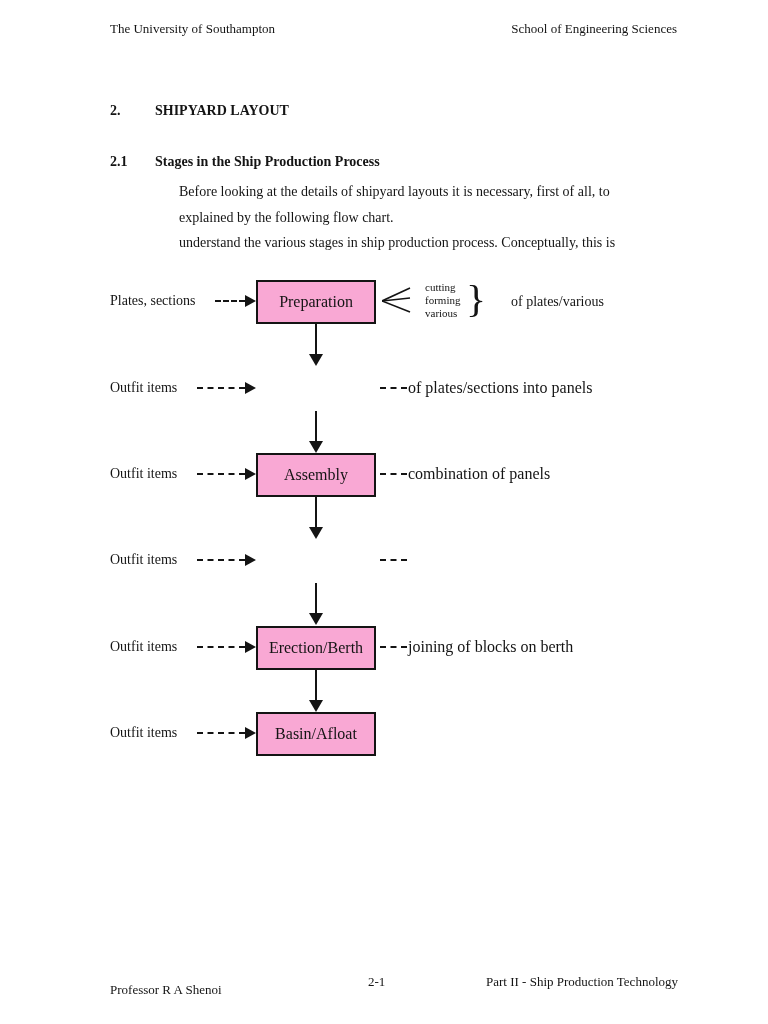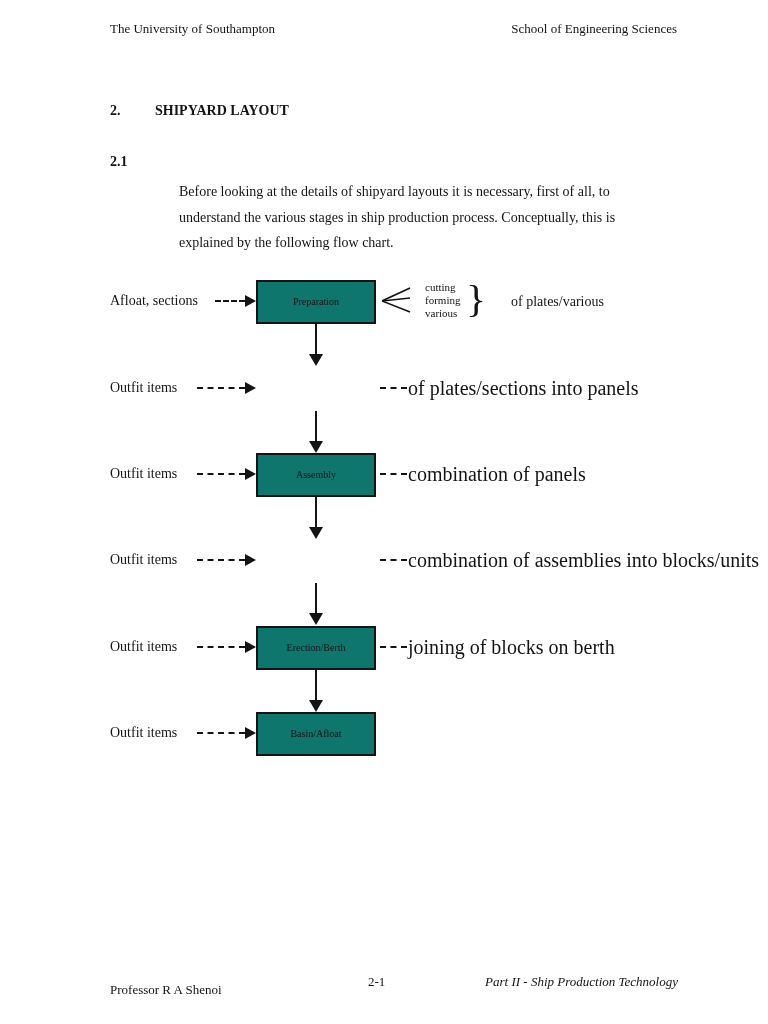--- a/index.html
+++ b/index.html
@@ -12,45 +12,45 @@
     overflow:hidden;
     margin:0 auto;
   }
   .abs{position:absolute;}
   
   .hf{font-size:13px;white-space:nowrap;}
   .header-left{left:110px;top:21px;}
   .header-right{right:91px;top:21px;}
   .footer-left{left:110px;top:974px;margin-top:8px;}
   .footer-center{left:368px;top:974px;}
-  .footer-right{right:90px;top:974px;font-style:italic;}
+  .footer-right{right:90px;top:974px;}
   
   .heading{font-size:14px;font-weight:bold;white-space:nowrap;}
   .h-num{left:110px;}
   .h-title{left:155px;}
   .h1{top:103px;}
   .h2{top:154px;}
   
   .para{left:155px;top:179px;font-size:14px;line-height:25.5px;width:500px;}
   .para div{white-space:nowrap;margin-left:24px;}
   
   .flabel{left:110px;font-size:14px;line-height:16px;white-space:nowrap;}
   .fbox{
     left:256px;width:116px;height:40px;
     border:2px solid #141414;
-    font-size:10px;line-height:40px;text-align:center;
-    background:#0f766e;white-space:nowrap;
+    font-size:16px;line-height:40px;text-align:center;
+    background:#f9a8d4;white-space:nowrap;
   }
   .harrow{display:flex;align-items:center;height:12px;}
   .harrow .dash{border-top:2px dashed #141414;flex:1;}
   .tri-right{width:0;height:0;border-top:6px solid transparent;border-bottom:6px solid transparent;border-left:11px solid #141414;}
   .arr-in-1{left:215px;width:41px;}
   .arr-in{left:197px;width:59px;}
   .rdash{left:380px;width:27px;border-top:2px dashed #141414;height:0;}
-  .annot{left:408px;font-size:20px;line-height:16px;white-space:nowrap;}
+  .annot{left:408px;font-size:16px;line-height:16px;white-space:nowrap;}
   .varrow{left:309px;width:14px;height:42px;}
   .varrow .vline{position:absolute;left:6px;top:0;width:2px;height:30px;background:#141414;}
   .varrow .vtri{position:absolute;left:0;top:30px;width:0;height:0;border-left:7px solid transparent;border-right:7px solid transparent;border-top:12px solid #141414;}
   
   .fork-svg{left:382px;top:285px;}
   .fork-words{left:425px;top:281px;font-size:11px;line-height:13px;}
   .brace{left:467px;top:279px;font-size:38px;line-height:40px;font-weight:400;transform:scaleX(1.1);}
   .annot-1{left:511px;top:294px;font-size:14px;line-height:16px;white-space:nowrap;}
   
   .t1-label{top:293px}.t1-box{top:280px}.t1-arr{top:295px}
@@ -65,28 +65,29 @@
 <body>
 
 <div class="page">
 
   <span class="abs hf header-left">The University of Southampton</span>
   <span class="abs hf header-right">School of Engineering Sciences</span>
 
   <span class="abs heading h-num h1">2.</span>
   <span class="abs heading h-title h1">SHIPYARD LAYOUT</span>
   <span class="abs heading h-num h2">2.1</span>
+  <span class="abs heading h-title h2">Stages in the Ship Production Process</span>
 
   <div class="abs para">
     <div>Before looking at the details of shipyard layouts it is necessary, first of all, to</div>
+    <div>explained by the following flow chart.</div>
     <div>understand the various stages in ship production process. Conceptually, this is</div>
-    <div>explained by the following flow chart.</div>
   </div>
 
-  <span class="abs flabel t1-label">Afloat, sections</span>
+  <span class="abs flabel t1-label">Plates, sections</span>
   <div class="abs harrow arr-in-1 t1-arr">
       <i class="dash"></i>
       <i class="tri-right"></i>
     </div>
   <div class="abs fbox t1-box">Preparation</div>
   <svg class="abs fork-svg" width="30" height="30" viewBox="0 0 30 30">
     <line x1="0" y1="16" x2="28" y2="3" stroke="#141414" stroke-width="1.6"></line>
     <line x1="0" y1="16" x2="28" y2="13" stroke="#141414" stroke-width="1.6"></line>
     <line x1="0" y1="16" x2="28" y2="27" stroke="#141414" stroke-width="1.6"></line>
   </svg>
@@ -126,21 +127,20 @@
       <i class="vline"></i>
       <i class="vtri"></i>
     </div>
 
   <span class="abs flabel t4-label">Outfit items</span>
   <div class="abs harrow arr-in t4-arr">
       <i class="dash"></i>
       <i class="tri-right"></i>
     </div>
   <div class="abs rdash t4-rdash"></div>
-  <span class="abs annot t4-annot">combination of assemblies into blocks/units</span>
   <div class="abs varrow v4">
       <i class="vline"></i>
       <i class="vtri"></i>
     </div>
 
   <span class="abs flabel t5-label">Outfit items</span>
   <div class="abs harrow arr-in t5-arr">
       <i class="dash"></i>
       <i class="tri-right"></i>
     </div>

